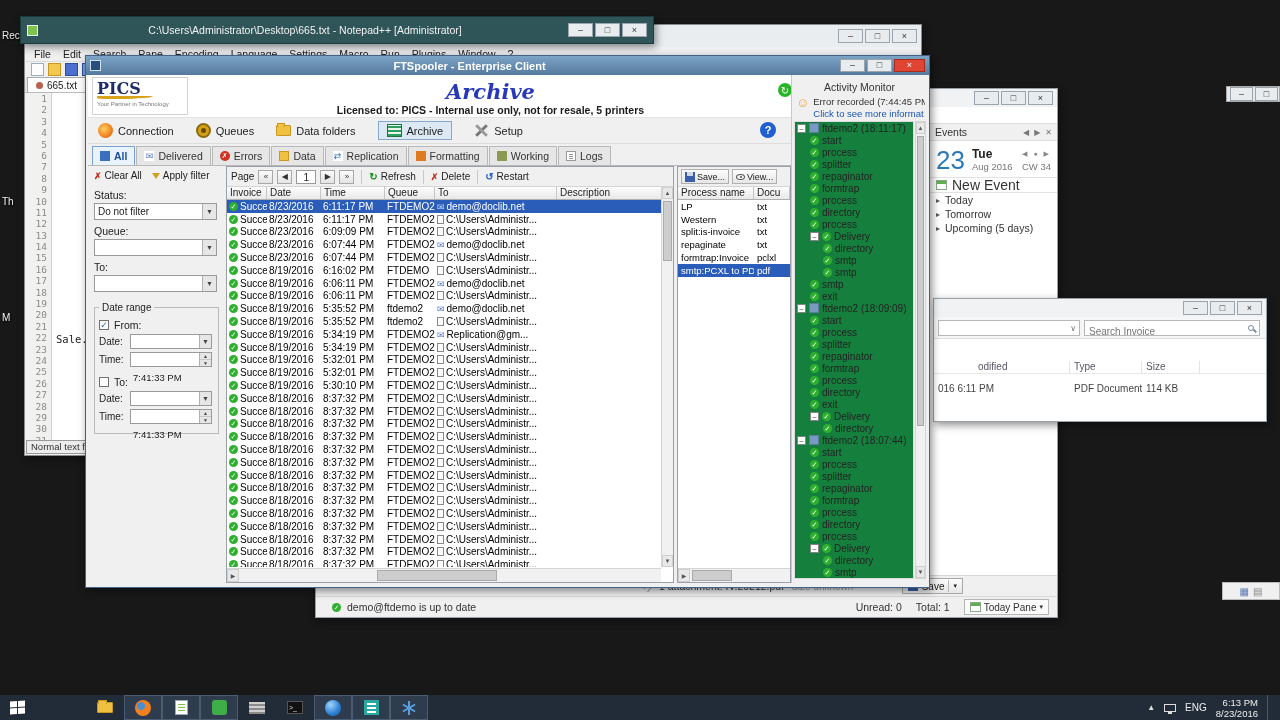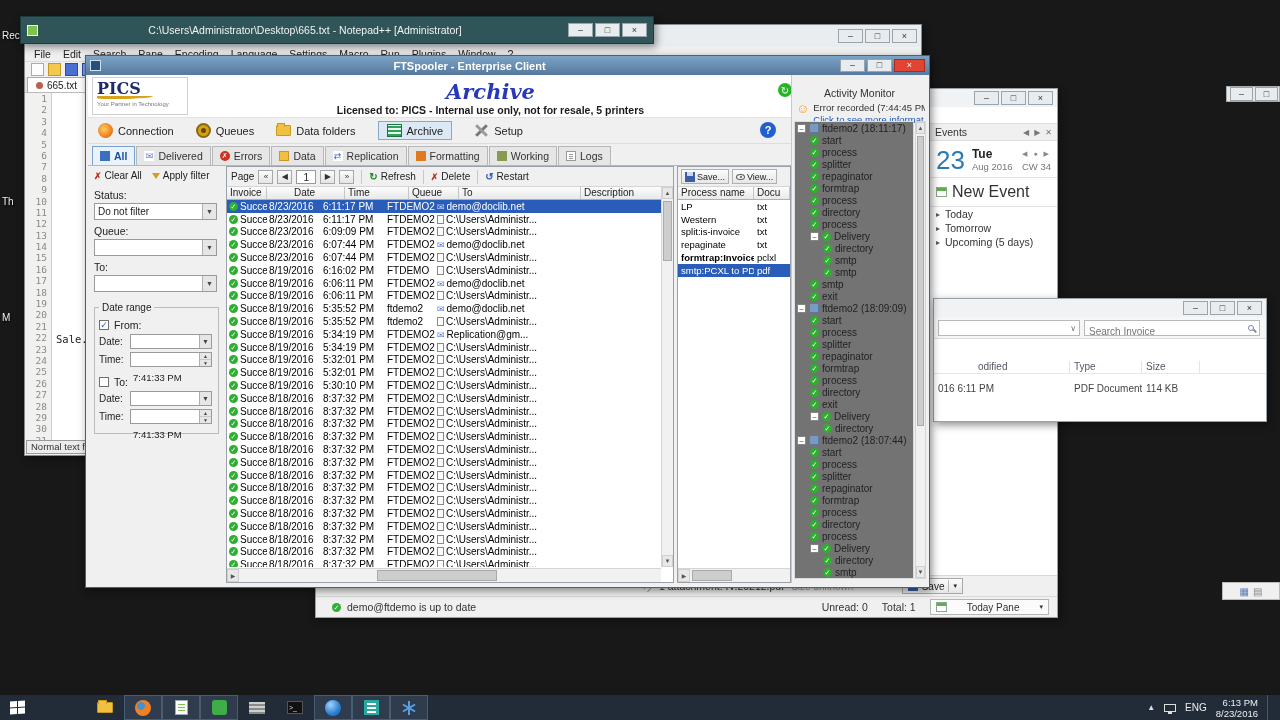--- a/index.html
+++ b/index.html
@@ -46,34 +46,34 @@
 .emc-events-head{margin-top:16px;height:18px;background:#f0f0f0;border-top:1px solid #ddd;border-bottom:1px solid #ddd;display:flex;align-items:center;padding:0 5px;font-size:10.5px;color:#333}
 .emc-head-icons{margin-left:auto;display:flex;gap:5px;font-size:8px;color:#777}
 .emc-dateblock{display:flex;padding:4px 6px 2px 6px}
 .emc-day{font-size:26px;color:#2a7ab8;line-height:30px}
 .emc-datecol{flex:1;padding-left:7px;padding-top:2px}
 .emc-dr{display:flex;align-items:center}
 .emc-weekday{font-size:12px;font-weight:bold;color:#222}
 .emc-nav{margin-left:auto;font-size:7px;color:#888;letter-spacing:2px}
 .emc-month{font-size:9.5px;color:#777}
 .emc-week{margin-left:auto;font-size:9.5px;color:#777}
-.emc-newevent{height:30px;border-top:1px solid #e2e2e2;border-bottom:1px solid #e2e2e2;display:flex;align-items:center;gap:5px;padding:0 6px;font-size:16px;color:#333}
+.emc-newevent{height:16px;border-top:1px solid #e2e2e2;border-bottom:1px solid #e2e2e2;display:flex;align-items:center;gap:5px;padding:0 6px;font-size:14px;color:#333}
 .emc-ev-item{height:14px;display:flex;align-items:center;gap:5px;padding:0 6px;font-size:10.5px;color:#333}
 .emc-ev-arrow{font-size:8px;color:#555}
 .calico{width:11px;height:10px;border:1px solid #8a8;background:#fff;position:relative;display:inline-block}
 .calico::before{content:"";position:absolute;top:0;left:0;right:0;height:3px;background:#5fae4f}
 .emc-attachbar{position:absolute;left:0;right:0;bottom:21px;height:21px;background:#f0f0f0;border-top:1px solid #d8d8d8;display:flex;align-items:center;gap:7px;padding-left:330px;font-size:10.5px;color:#333}
 .clipico{width:6px;height:11px;border:1.5px solid #888;border-bottom:none;border-radius:3px 3px 0 0;transform:rotate(40deg);display:inline-block}
 .emc-save-btn{position:absolute;right:94px;top:2px;height:16px;border:1px solid #a8a8a8;background:linear-gradient(#fcfcfc,#e6e6e6);display:flex;align-items:center;gap:4px;padding:0 5px;font-size:10px;color:#222}
 .btn-sep{width:1px;height:12px;background:#b8b8b8}
 .diskico{width:10px;height:10px;background:#3a5fa8;position:relative;display:inline-block}
 .diskico::before{content:"";position:absolute;left:2px;top:0;right:2px;height:4px;background:#cfd8ea}
 .emc-statusbar{position:absolute;left:0;right:0;bottom:0;height:21px;background:#f0f0f0;border-top:1px solid #d8d8d8;display:flex;align-items:center;gap:6px;padding:0 8px 0 16px;font-size:10.5px;color:#333}
 .emc-status-right{margin-left:auto;display:flex;align-items:center;gap:14px}
-.emc-todaypane{height:16px;border:1px solid #b5b5b5;background:#fbfbfb;display:flex;align-items:center;gap:20px;padding:0 5px;font-size:10px}
+.emc-todaypane{height:16px;border:1px solid #b5b5b5;background:#fbfbfb;display:flex;align-items:center;gap:3px;padding:0 5px;font-size:10px}
 .chk{width:9px;height:9px;border-radius:50%;background:#2faf2f;display:inline-flex;align-items:center;justify-content:center;flex:0 0 auto}
 .chk::before{content:"✓";color:#fff;font-size:7px;line-height:1}
 
 
 #expl{left:933px;top:298px;width:334px;height:124px;background:#f5f6f7;border:1px solid #98a0a8}
 .expl-titlebar{height:18px;display:flex;align-items:center;padding:0 4px;background:#f0f2f4}
 .expl-toolbar{position:absolute;left:0;right:0;top:18px;height:22px;background:#f5f6f7;border-bottom:1px solid #ddd}
 .expl-address{position:absolute;left:4px;top:3px;width:142px;height:16px;background:#fff;border:1px solid #b8b8b8;display:flex;align-items:center;justify-content:flex-end;padding-right:3px;font-size:8px;color:#777}
 .expl-searchbox{position:absolute;left:150px;right:6px;top:3px;height:16px;background:#fff;border:1px solid #b8b8b8}
 .expl-searchbox input{width:100%;height:100%;border:none;outline:none;font-size:10px;color:#444;padding:0 16px 0 4px;font-family:"Liberation Sans",sans-serif;background:transparent}
@@ -190,27 +190,27 @@
 .viewico{width:9px;height:6px;border:1px solid #555;border-radius:50%;position:relative;display:inline-block}
 .viewico::before{content:"";position:absolute;left:3px;top:1px;width:2px;height:2px;background:#555;border-radius:50%}
 .phead{position:absolute;left:0;right:0;top:20px;height:13px;display:flex;background:linear-gradient(#fdfdfd,#e8e8e8);border-bottom:1px solid #b0b0b0;overflow:hidden}
 .pbody{position:absolute;left:0;right:0;top:33px;bottom:15px;overflow:hidden;background:#fff}
 .prow{display:flex;height:12.8px;align-items:center}
 .prow.selected{background:#2a5cba;color:#fff}
 .pcell{flex:0 0 auto;overflow:hidden;white-space:nowrap;padding:0 3px;font-size:9.5px}
 
 
 .fts-side{position:absolute;left:703px;top:0;right:0;bottom:2px;background:#f0f0f0;border-left:1px solid #c8c8c8}
-.fts-activity{position:absolute;left:2px;right:2px;top:10px;height:44px}
+.fts-activity{position:absolute;left:2px;right:2px;top:4px;height:44px}
 .act-title{text-align:center;font-size:10.5px;color:#333;margin:2px 0 3px 0}
 .act-row{display:flex;gap:4px;align-items:flex-start;padding-left:2px}
 .smiley{color:#f0a030;font-size:13px;line-height:13px}
 .act-lines{font-size:9.5px;color:#333;line-height:12px;white-space:nowrap;overflow:hidden}
 .act-link{color:#1a55b5}
-.fts-tree{position:absolute;left:2px;right:13px;top:46px;bottom:4px;background:#737373;border:1px solid #dcdcdc;overflow:hidden}
+.fts-tree{position:absolute;left:2px;right:13px;top:46px;bottom:4px;background:#15803d;border:1px solid #dcdcdc;overflow:hidden}
 .tree-item{display:flex;align-items:center;gap:3px;height:12px;font-size:10px;color:#222;white-space:nowrap}
 .expbox{width:9px;height:9px;border:1px solid #848484;background:#fff;display:inline-flex;align-items:center;justify-content:center;font-size:7px;line-height:1;color:#333;flex:0 0 auto}
 .jobico{width:10px;height:10px;background:#7a9ac0;border:1px solid #5a7aa0;display:inline-block;flex:0 0 auto}
 .chk.small{width:9px;height:9px}
 .side-sb{position:absolute;right:1px;top:46px;bottom:4px;width:11px;background:#f1f1f1;border:1px solid #d5d5d5}
 
 
 #frag-tr{position:absolute;left:1226px;top:86px;width:54px;height:16px;background:#e6e9ec;border:1px solid #aaa;display:flex;align-items:center;justify-content:flex-end;padding:0 1px}
 #frag-br{position:absolute;left:1222px;top:582px;width:58px;height:18px;background:#f0f0f0;border:1px solid #bbb;display:flex;align-items:center;gap:4px;justify-content:center;font-size:10px}
 .viewglyph1{color:#5a7ab0}.viewglyph2{color:#888}
@@ -621,21 +621,21 @@
               <span>Delete</span>
             </span>
           <span class="tool-sep"></span>
           <span class="tbtn">
               <span class="ico-restart">↺</span>
               <span>Restart</span>
             </span>
         </div>
         <div class="ghead" id="grid-head">
             <span class="ghcell" style="width: 40px;">Invoice</span>
-            <span class="ghcell" style="width: 54px; margin-left: 24px;">Date</span>
+            <span class="ghcell" style="width: 54px;">Date</span>
             <span class="ghcell" style="width: 64px;">Time</span>
             <span class="ghcell" style="width: 50px;">Queue</span>
             <span class="ghcell" style="width: 122px;">To</span>
             <span class="ghcell" style="width: 106px;">Description</span>
           </div>
         <div class="gbody" id="grid-body">
             <div class="grow selected">
               <span class="gcell" style="width: 40px;">
                 <span class="chk"></span>
                 <span>Success</span>
@@ -1080,21 +1080,21 @@
             </div>
             <div class="prow">
               <span class="pcell" style="width: 76px;">split:is-invoice</span>
               <span class="pcell" style="width: 36px;">txt</span>
             </div>
             <div class="prow">
               <span class="pcell" style="width: 76px;">repaginate</span>
               <span class="pcell" style="width: 36px;">txt</span>
             </div>
             <div class="prow">
-              <span class="pcell" style="width: 76px; font-weight: bold;">formtrap:Invoice</span>
+              <span class="pcell" style="width: 76px;">formtrap:Invoice</span>
               <span class="pcell" style="width: 36px;">pclxl</span>
             </div>
             <div class="prow selected">
               <span class="pcell" style="width: 76px;">smtp:PCXL to PDF2</span>
               <span class="pcell" style="width: 36px;">pdf</span>
             </div>
           </div>
         <div class="hsb" style="right:0">
           <span class="sb-btn left">◀</span>
           <span class="sb-thumb" style="left:14px;width:40px"></span>

